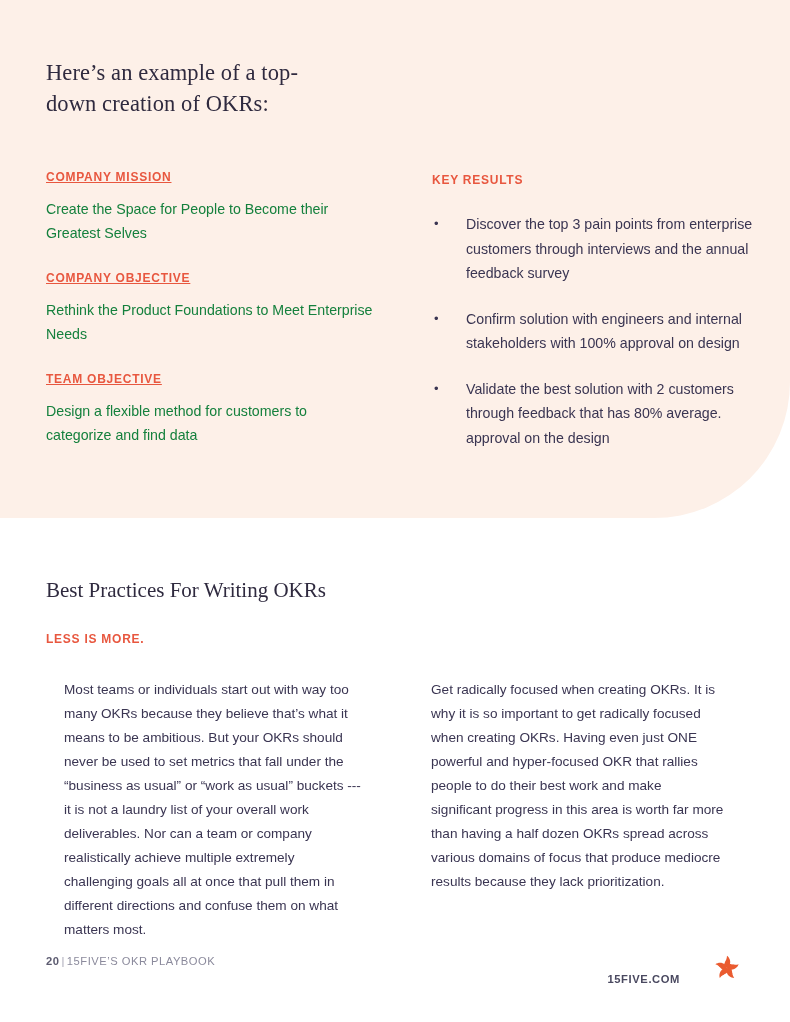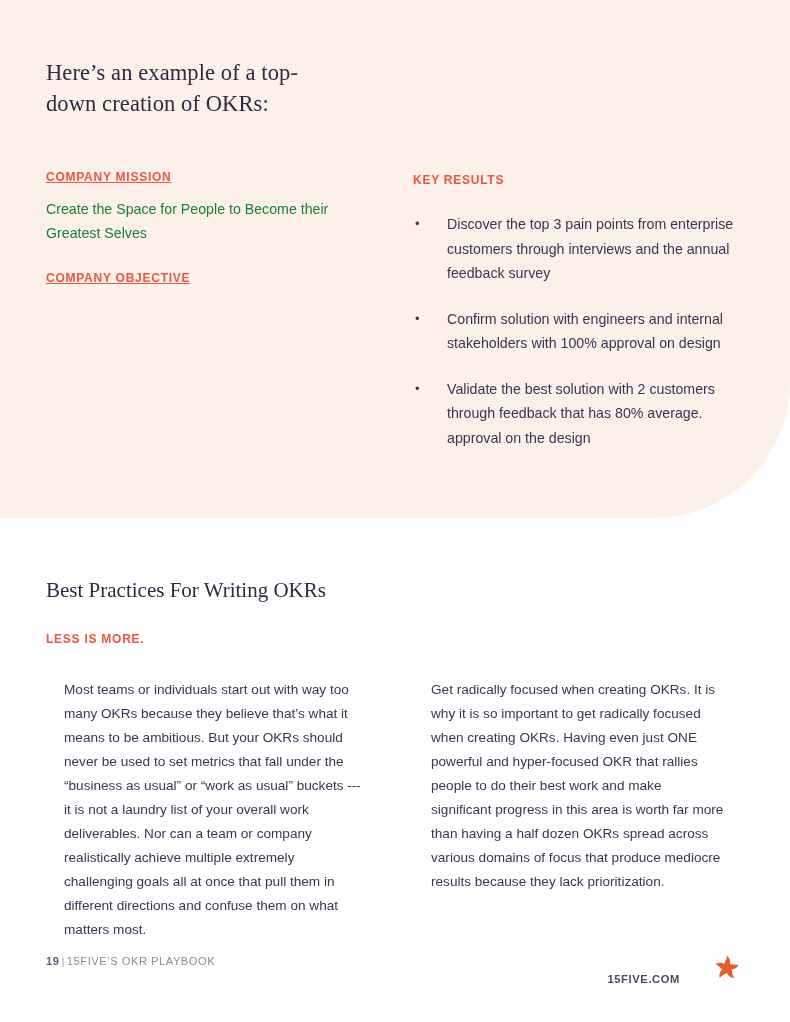--- a/index.html
+++ b/index.html
@@ -77,21 +77,21 @@
 
   
   .hero-col-left {
     position: absolute;
     left: 46px;
     top: 170px;
     width: 330px;
   }
   .hero-col-right {
     position: absolute;
-    left: 413px;
+    left: 432px;
     top: 170px;
     width: 330px;
   }
 
   .okr-block {
     margin-bottom: 26px;
   }
   .okr-block:last-child {
     margin-bottom: 0;
   }
@@ -225,22 +225,27 @@
 
     <div class="hero-col-left">
 
       <div class="okr-block">
         <span class="kicker">COMPANY MISSION</span>
         <span class="okr-value">Create the Space for People to Become their Greatest Selves</span>
       </div>
 
       <div class="okr-block">
         <span class="kicker">COMPANY OBJECTIVE</span>
+        <span class="okr-value">Rethink the Product Foundations to Meet Enterprise Needs</span>
       </div>
 
+      <div class="okr-block">
+        <span class="kicker">TEAM OBJECTIVE</span>
+        <span class="okr-value">Design a flexible method for customers to categorize and find data</span>
+      </div>
 
     </div>
 
     <div class="hero-col-right">
 
       <span class="kicker">KEY RESULTS</span>
 
       <ul class="kr-list">
 
         <li class="kr-item">
@@ -270,21 +275,21 @@
     <p class="body-text">Most teams or individuals start out with way too many OKRs because they believe that’s what it means to be ambitious. But your OKRs should never be used to set metrics that fall under the “business as usual” or “work as usual” buckets --- it is not a laundry list of your overall work deliverables. Nor can a team or company realistically achieve multiple extremely challenging goals all at once that pull them in different directions and confuse them on what matters most.</p>
   </div>
 
   <div class="col-right-body">
     <p class="body-text">Get radically focused when creating OKRs. It is why it is so important to get radically focused when creating OKRs. Having even just ONE powerful and hyper-focused OKR that rallies people to do their best work and make significant progress in this area is worth far more than having a half dozen OKRs spread across various domains of focus that produce mediocre results because they lack prioritization.</p>
   </div>
 
   <div class="footer">
 
     <div class="footer-left">
-      <span class="page-num">19</span><span class="sep">|</span><span>15FIVE’S OKR PLAYBOOK</span>
+      <span class="page-num">20</span><span class="sep">|</span><span>15FIVE’S OKR PLAYBOOK</span>
     </div>
 
     <div class="footer-right">
       <span class="footer-site">15FIVE.COM</span>
 
       <span class="brand-logo">
         <svg viewBox="0 0 100 100" width="34" height="34" aria-hidden="true">
           <g fill="#ea5b30">
 
             <g transform="rotate(0 50 50)">

